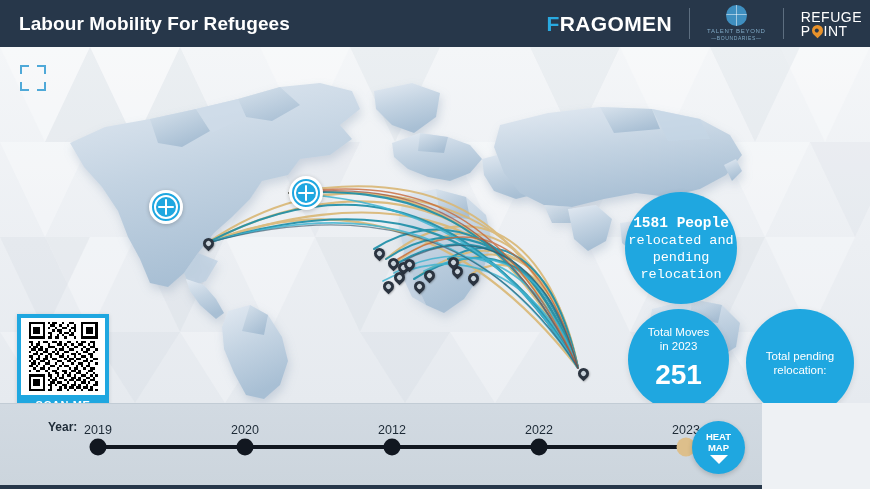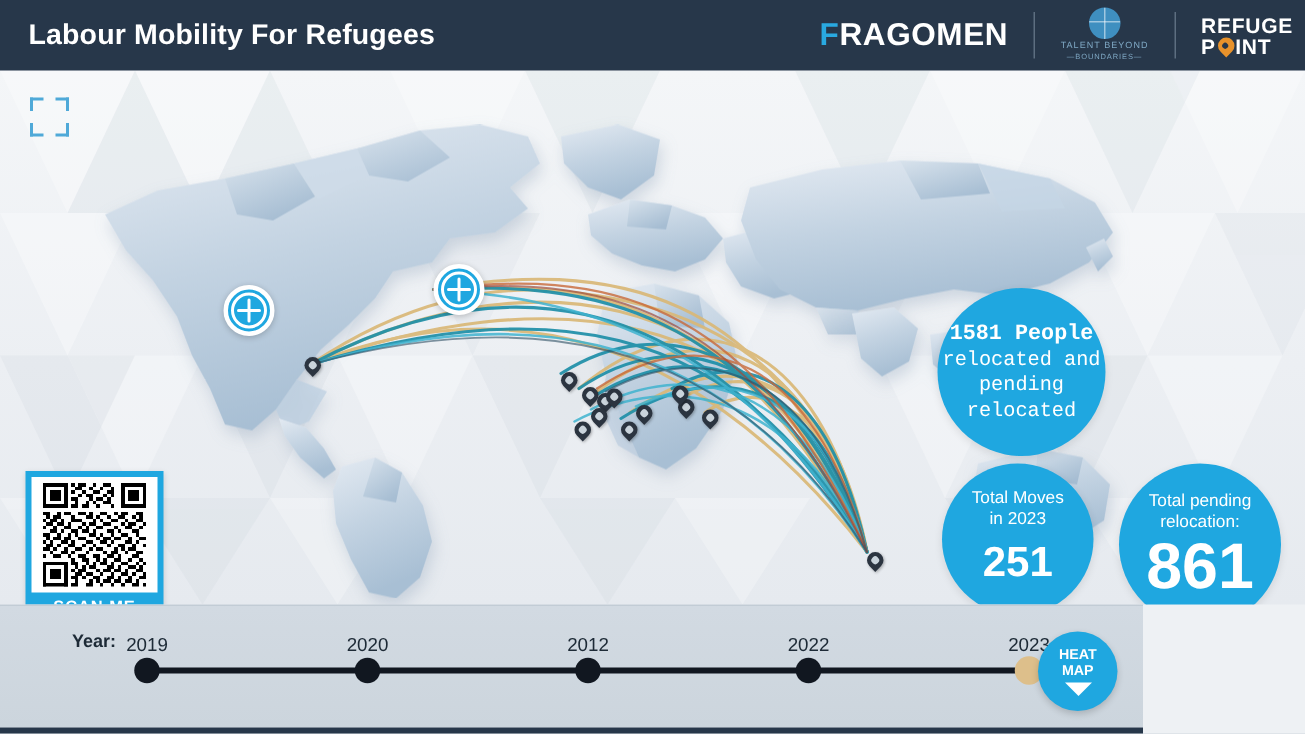--- a/index.html
+++ b/index.html
@@ -68,21 +68,21 @@
   }
   .tbb-globe::after {
     content: ""; position: absolute;
     left: 0; top: 45%; width: 100%; height: 1px;
     background: rgba(255,255,255,.5);
   }
   .tbb-line1 { font-size: 6px; letter-spacing: 0.7px; line-height: 8px; }
   .tbb-line2 { font-size: 5px; letter-spacing: 0.6px; line-height: 7px; }
   .logo-refuge {
     color: #ffffff;
-    font-size: 14px; font-weight: bold;
+    font-size: 14px; font-weight: normal;
     line-height: 14px; letter-spacing: 0.5px;
     text-align: left;
   }
   .refuge-l2 { display: flex; align-items: center; }
   .refuge-pin {
     display: inline-block;
     width: 11px; height: 11px;
     border-radius: 50% 50% 50% 0;
     background: #e8922b;
     transform: rotate(-45deg);
@@ -470,33 +470,32 @@
     <div class="pin" style="left:424px; top:223px;"></div>
     <div class="pin" style="left:452px; top:219px;"></div>
     <div class="pin" style="left:448px; top:210px;"></div>
     <div class="pin" style="left:468px; top:226px;"></div>
     <div class="pin" style="left:578px; top:321px;"></div>
 
     <div class="bubble bubble-people">
       <div class="bp-head">1581 People</div>
       <div class="bp-sub">relocated and</div>
       <div class="bp-sub">pending</div>
-      <div class="bp-sub">relocated</div>
+      <div class="bp-sub">relocation</div>
     </div>
 
     <div class="bubble bubble-moves">
       <div class="bb-label">Total Moves</div>
       <div class="bb-label">in 2023</div>
       <div class="bb-num">251</div>
     </div>
 
     <div class="bubble bubble-pending">
       <div class="bb-label">Total pending</div>
       <div class="bb-label">relocation:</div>
-      <div class="bb-num-lg">861</div>
     </div>
 
     <div class="qr-card">
       <div class="qr-inner">
         <svg width="76" height="69" viewBox="0 0 29 29" shape-rendering="crispEdges">
           <rect width="29" height="29" fill="#ffffff"></rect>
           <g fill="#000000">
             <rect x="0" y="0" width="7" height="1"></rect>
               <rect x="0" y="6" width="7" height="1"></rect>
             <rect x="0" y="0" width="1" height="7"></rect>

